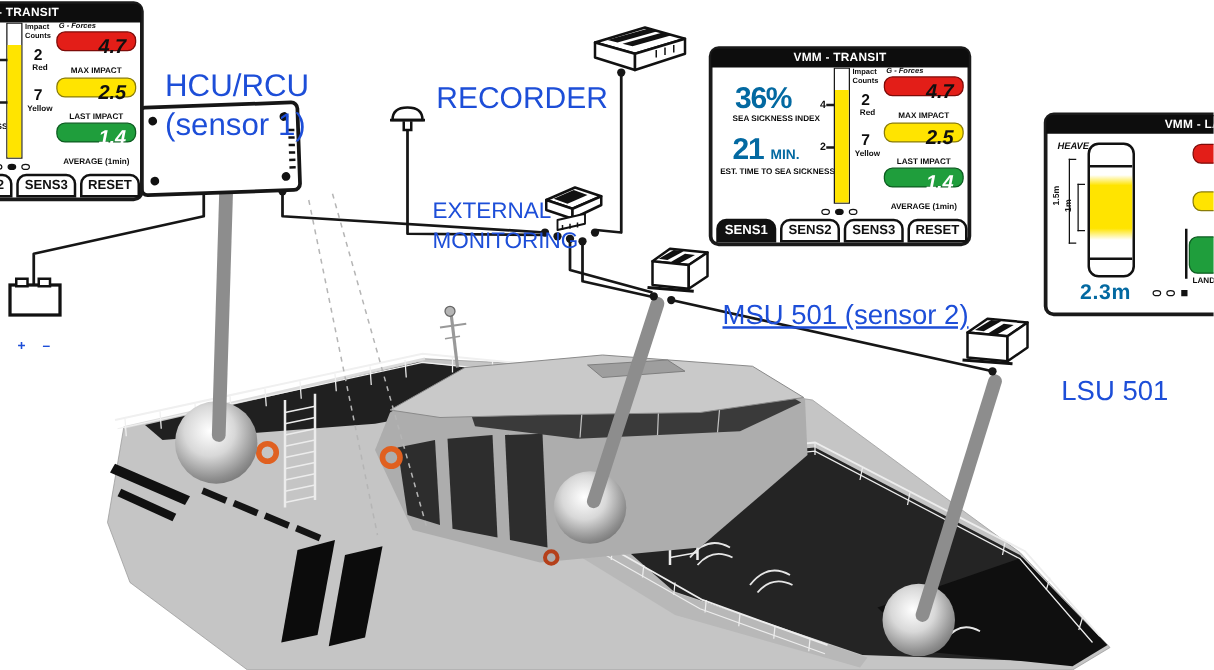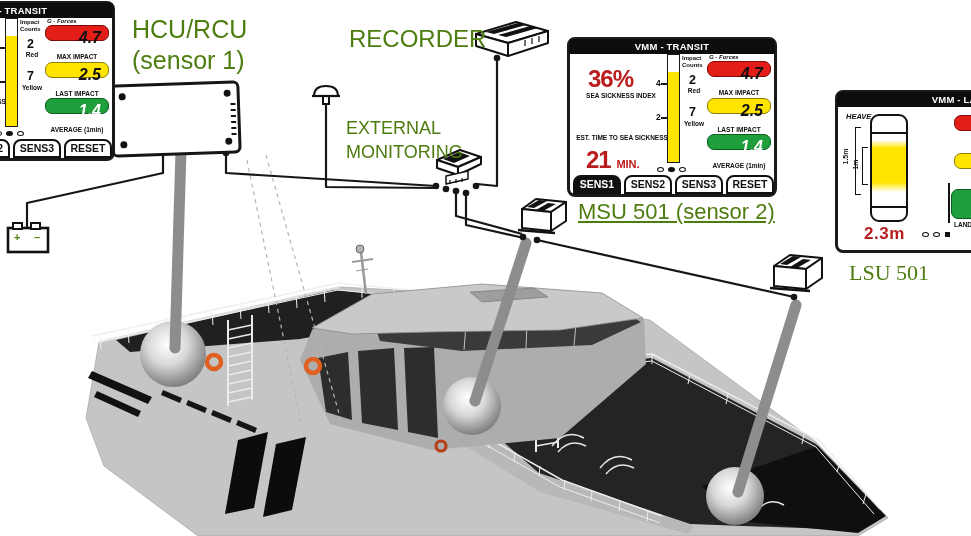--- a/index.html
+++ b/index.html
@@ -1,28 +1,28 @@
 <!DOCTYPE html>
 <html style="--red: #e31e18; --yellow: #ffe400; --green: #1f9e3c; --panelHeader: #0d0d0d; --gaugeYellow: #ffe400; --wire: #161616; --pole: #8d8d8d; --lifeRing: #e06020;"><head>
 <meta charset="utf-8">
 <style>
   html,body{margin:0;padding:0;background:#fff;}
   .stage{position:relative;width:971px;height:536px;background:#ffffff;overflow:hidden;
          font-family:"Liberation Sans",sans-serif;color:#161616;}
   svg.scene{position:absolute;left:0;top:0;}
 
   
-  .dlabel{position:absolute;color:#4d7c0f;line-height:1.2;white-space:nowrap;}
+  .dlabel{position:absolute;color:#1d4ed8;line-height:1.2;white-space:nowrap;margin-top:40px;}
 
   
   .vmm{position:absolute;background:#fff;border:3px solid #1a1a1a;border-radius:8px;box-sizing:border-box;}
   .vmm-header{position:absolute;left:-1px;top:-1px;width:calc(100% + 2px);height:15px;
               background:var(--panelHeader,#0d0d0d);color:#fff;font-size:9.5px;font-weight:bold;
               text-align:center;line-height:15px;border-radius:5px 5px 0 0;letter-spacing:.2px;}
-  .bignum{position:absolute;font-weight:900;font-size:24px;letter-spacing:-1px;color:#b91c1c;}
+  .bignum{position:absolute;font-weight:900;font-size:24px;letter-spacing:-1px;color:#0369a1;}
   .unit{font-size:11px;font-weight:800;letter-spacing:0;}
   .tinylab{position:absolute;font-size:6.5px;font-weight:800;color:#0d0d0d;text-align:center;line-height:1.15;}
   .gbox{position:absolute;width:64px;height:16px;border-radius:7px;border:1.5px solid #333;box-sizing:border-box;
         font-weight:900;font-style:italic;font-size:16px;text-align:right;padding-right:7px;line-height:23px;color:#101010;}
   .gbox.red{background:var(--red,#e31e18);border-color:#7e0b08;}
   .gbox.yel{background:var(--yellow,#ffe400);border-color:#8a7c07;}
   .gbox.grn{background:var(--green,#1f9e3c);border-color:#0c5c20;color:#fff;}
   .gauge{position:absolute;border:1.5px solid #1a1a1a;background:#fff;box-sizing:border-box;}
   .gauge .fill{position:absolute;left:0;right:0;bottom:0;background:var(--gaugeYellow,#ffe400);}
   .tick{position:absolute;height:1.5px;background:#1a1a1a;}
@@ -243,21 +243,21 @@
   <div class="dlabel" style="left:132px;top:14px;font-size:25px;line-height:1.25;">
     <div>HCU/RCU</div>
     <div>(sensor 1)</div>
   </div>
   <div class="dlabel" style="left:349px;top:25px;font-size:24px;">RECORDER</div>
   <div class="dlabel" style="left:346px;top:116px;font-size:18px;line-height:1.35;">
     <div>EXTERNAL</div>
     <div>MONITORING</div>
   </div>
   <div class="dlabel" style="left:578px;top:199px;font-size:22px;text-decoration:underline;">MSU 501 (sensor 2)</div>
-  <div class="dlabel" style="left:849px;top:260px;font-size:22px;font-family:Liberation Serif, serif;">LSU 501</div>
+  <div class="dlabel" style="left:849px;top:260px;font-size:22px;">LSU 501</div>
 
   <div class="vmm" style="left:-95px;top:1px;width:210px;height:160px;">
     <div class="vmm-header">VMM - TRANSIT</div>
 
     <div class="tinylab" style="left:8px;top:52px;width:86px;">SEA SICKNESS INDEX</div>
 
     <div class="tinylab" style="left:2px;top:94px;width:100px;">EST. TIME TO SEA SICKNESS</div>
     <div class="gauge" style="left:97px;top:14px;width:13px;height:109px;">
         <div class="fill" style="height:84%;"></div>
       </div>
@@ -286,21 +286,21 @@
 
     <div class="tab" style="left:54px;">SENS2</div>
     <div class="tab" style="left:105px;">SENS3</div>
     <div class="tab" style="left:156px;">RESET</div>
   </div>
 
   <div class="vmm" style="left:567px;top:37px;width:210px;height:160px;">
     <div class="vmm-header">VMM - TRANSIT</div>
     <div class="bignum" style="left:18px;top:25px;">36%</div>
     <div class="tinylab" style="left:8px;top:52px;width:86px;">SEA SICKNESS INDEX</div>
-    <div class="bignum" style="left:16px;top:66px;margin-top:40px;"><span>21</span> <span class="unit">MIN.</span></div>
+    <div class="bignum" style="left:16px;top:66px;"><span>21</span> <span class="unit">MIN.</span></div>
     <div class="tinylab" style="left:2px;top:94px;width:100px;">EST. TIME TO SEA SICKNESS</div>
     <div class="gauge" style="left:97px;top:14px;width:13px;height:109px;">
         <div class="fill" style="height:84%;"></div>
       </div>
     <div class="ticknum" style="left:86px;top:38px;">4</div>
     <div class="tick" style="left:91px;top:43px;width:7px;"></div>
     <div class="ticknum" style="left:86px;top:72px;">2</div>
     <div class="tick" style="left:91px;top:77px;width:7px;"></div>
     <div class="tinylab" style="left:112px;top:15px;width:26px;text-align:left;font-size:6px;">
       <div>Impact</div>

